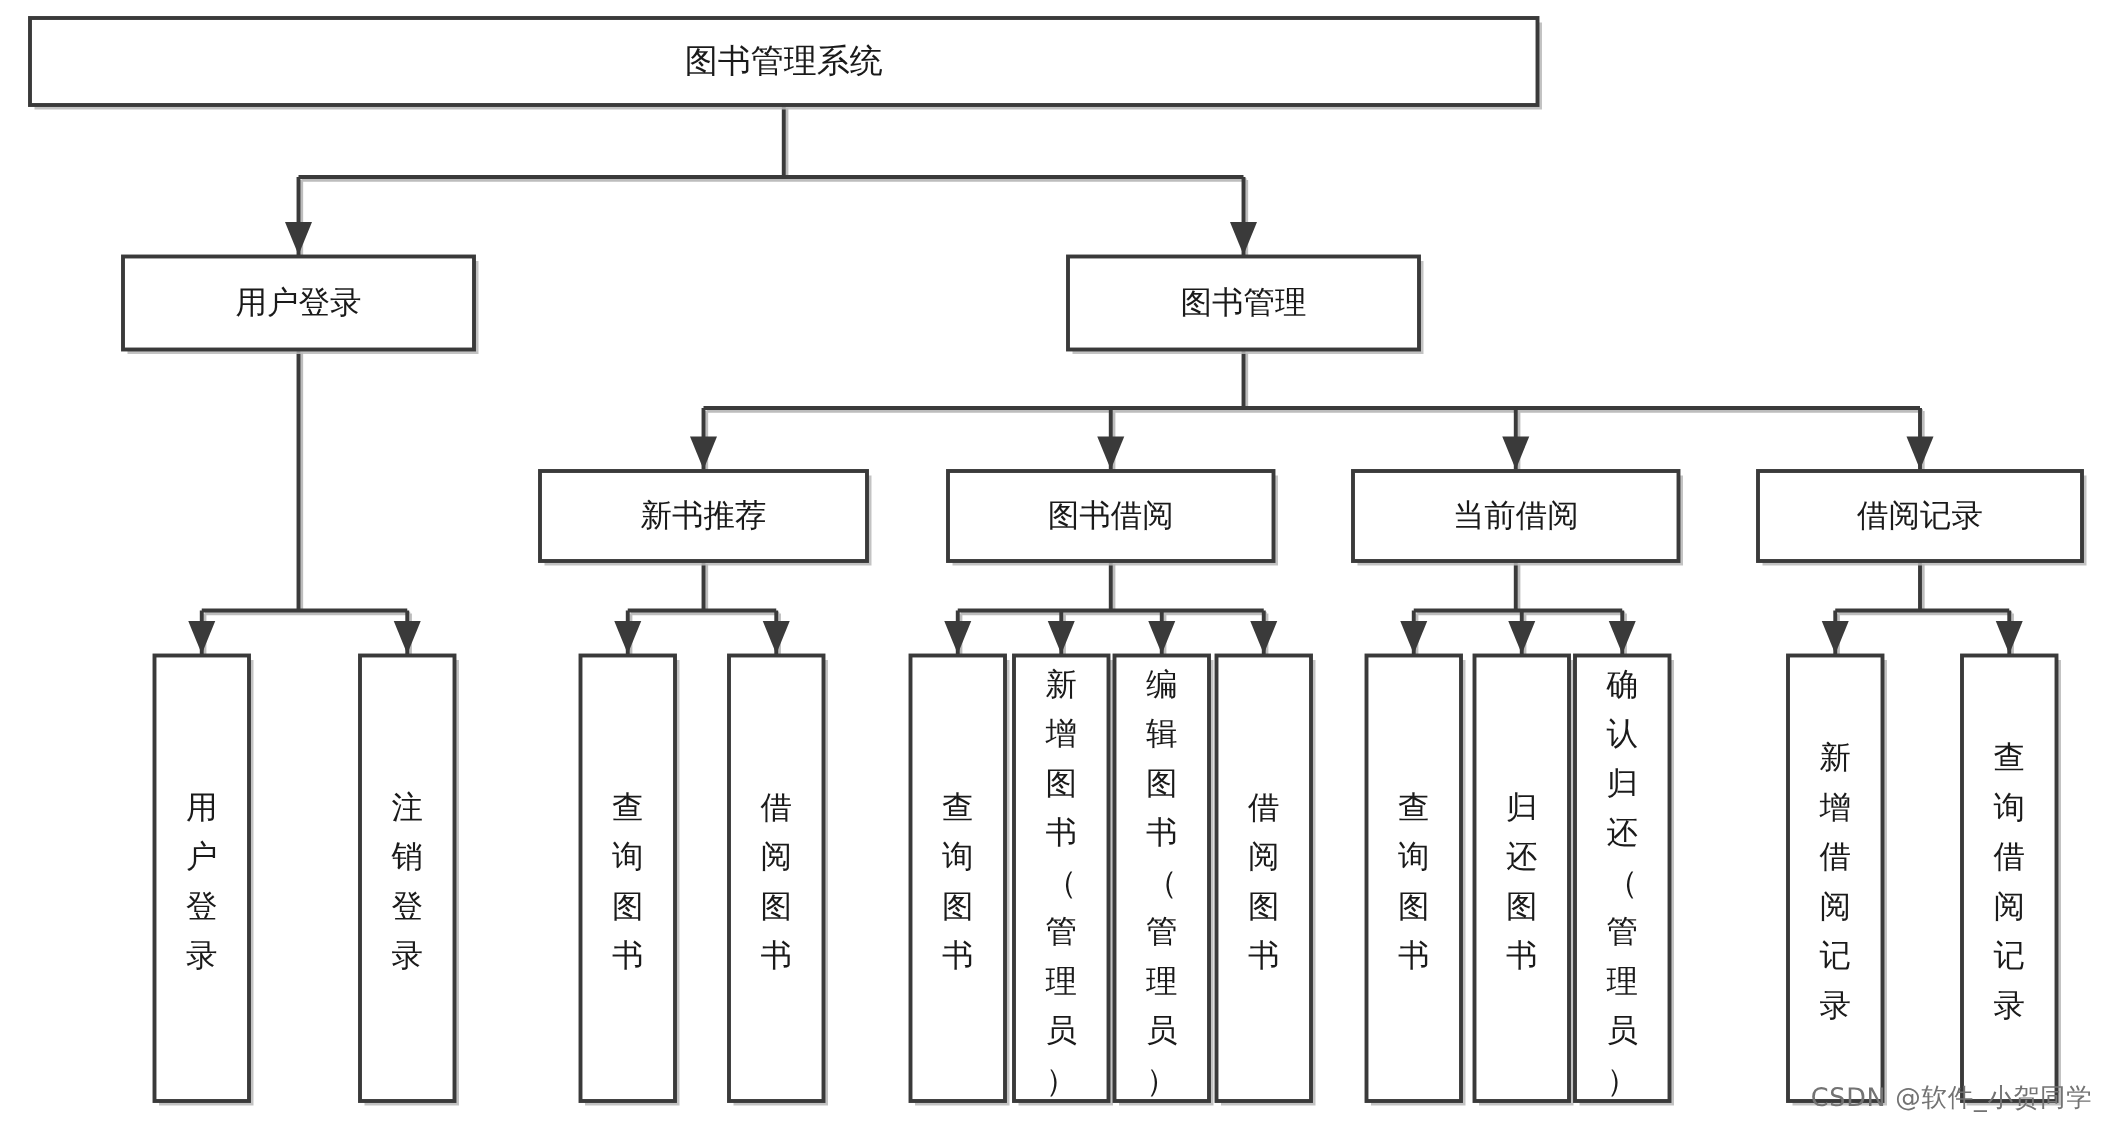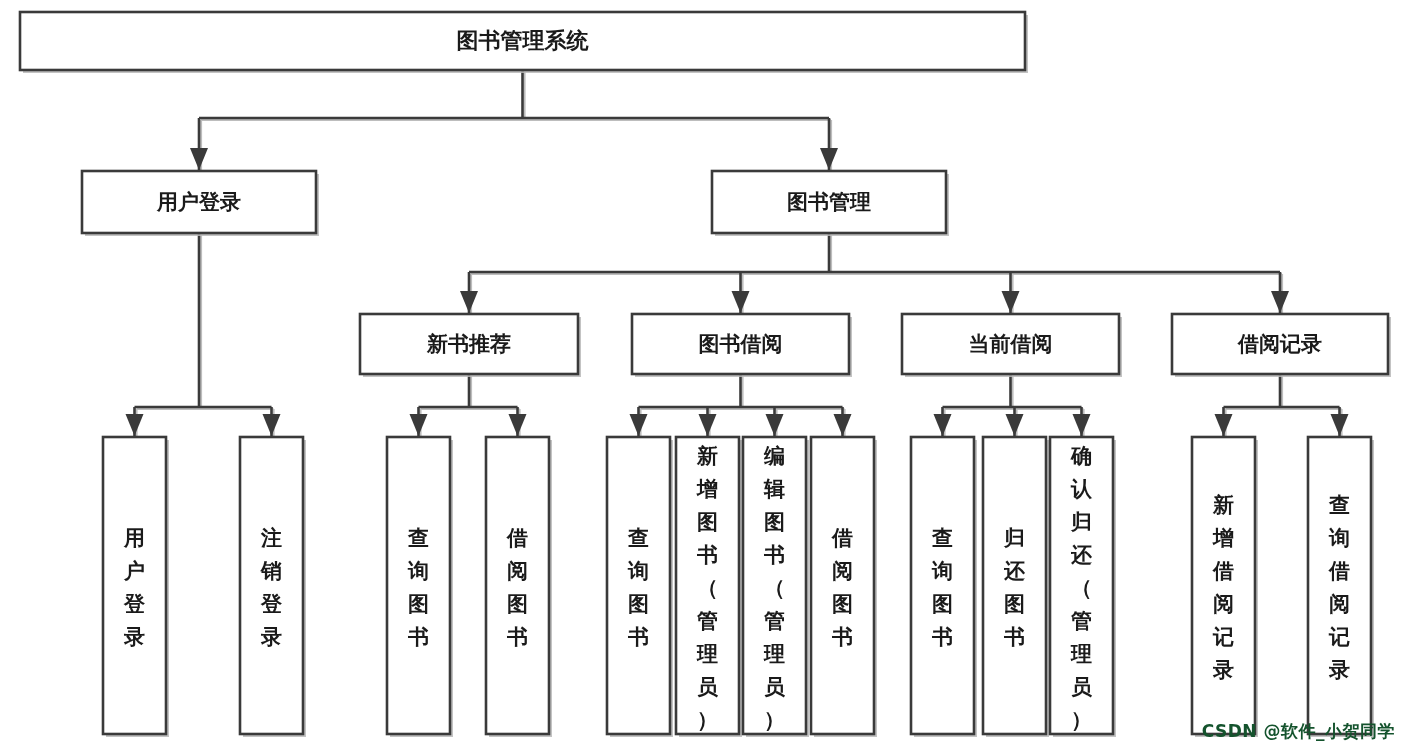--- a/index.html
+++ b/index.html
@@ -9,21 +9,20 @@
   }
   body {
     font-family: "DejaVu Sans", "Liberation Sans", sans-serif;
   }
   #diagram-root {
     position: relative;
     width: 1405px;
     height: 747px;
     background: #ffffff;
     overflow: hidden;
-    font-weight: bold;
   }
   svg#flow-svg {
     position: absolute;
     left: 0;
     top: 0;
     width: 1405px;
     height: 747px;
     display: block;
   }
   .node-box {
@@ -65,21 +64,21 @@
   }
   .root-label {
     font-size: 22px;
   }
   .watermark-text {
     position: absolute;
     right: 10px;
     bottom: 4px;
     font-family: "DejaVu Sans", "Liberation Sans", sans-serif;
     font-size: 17px;
-    color: #14532d;
+    color: #737373;
     letter-spacing: 0.5px;
     white-space: nowrap;
     user-select: none;
     text-align: center;
   }
 </style>
 </head>
 <body>
 
 <div id="diagram-root">

